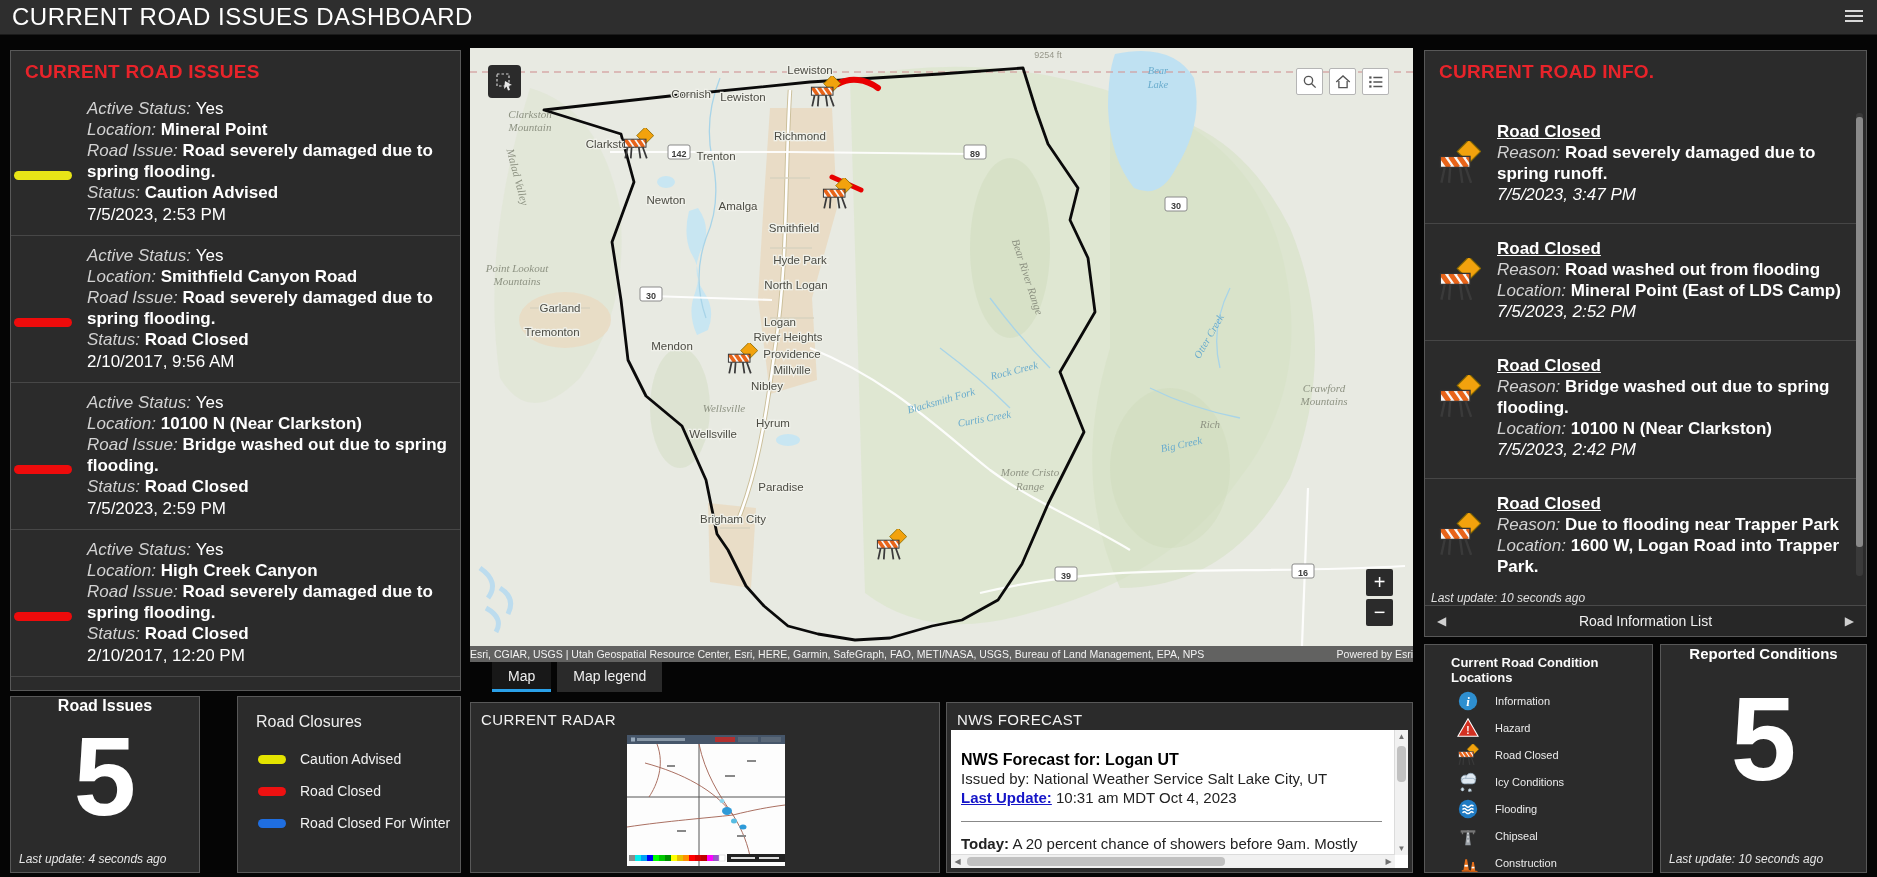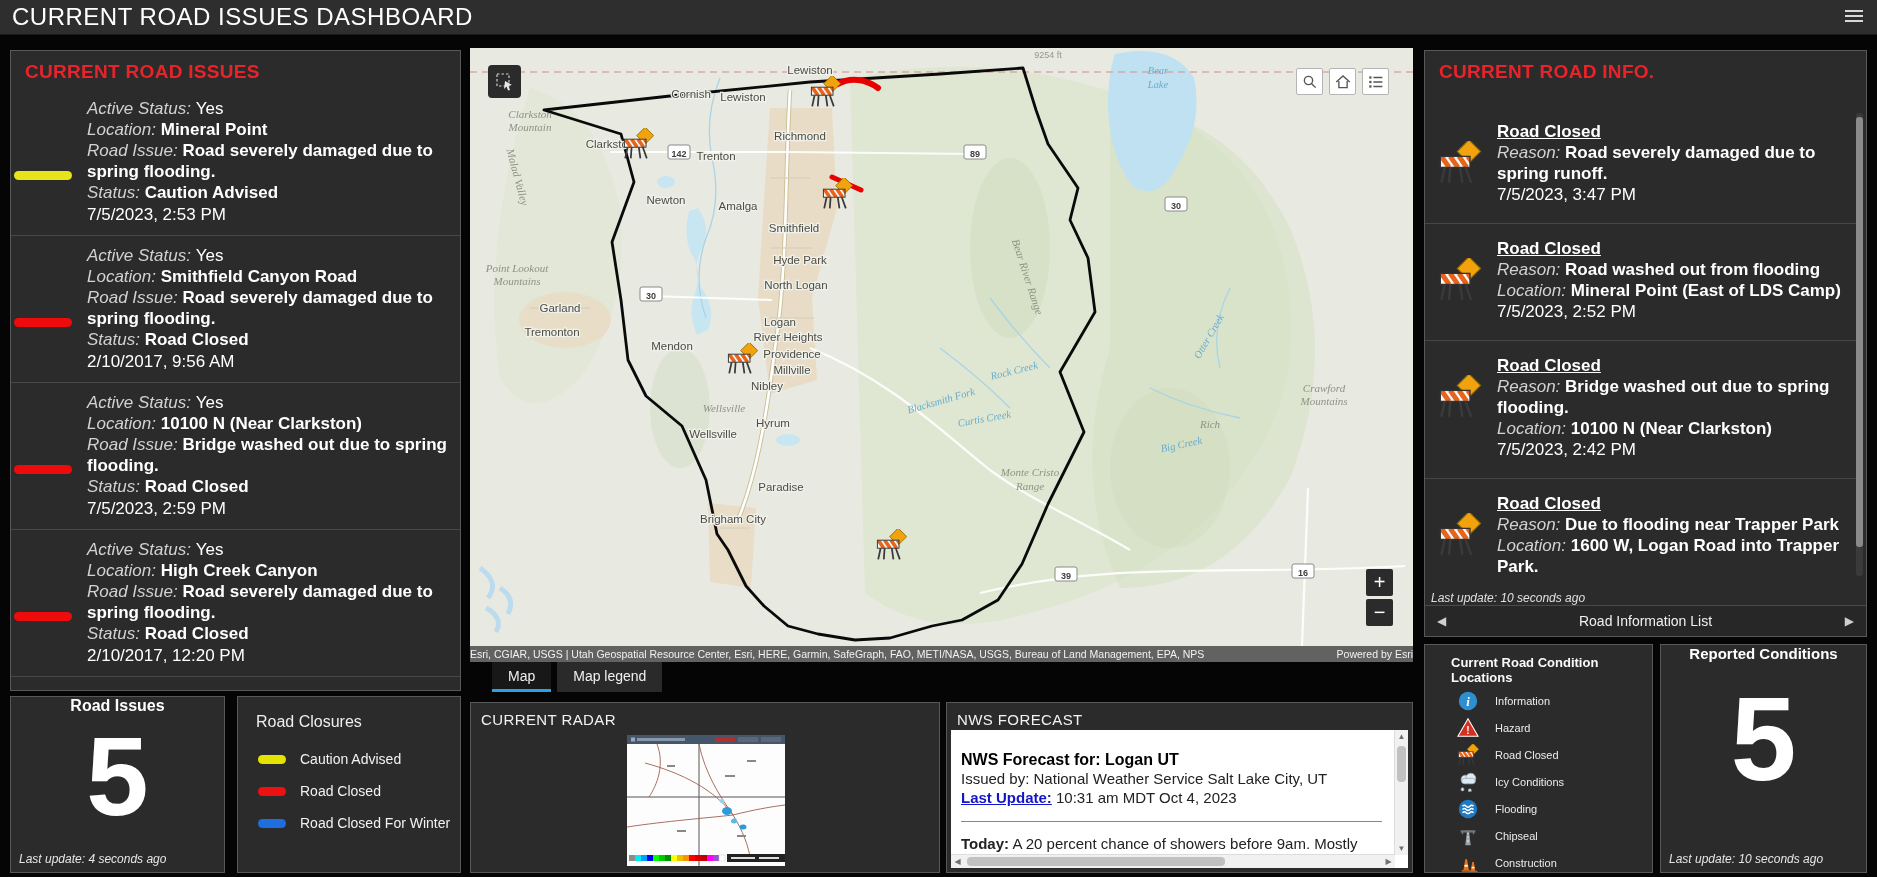--- a/index.html
+++ b/index.html
@@ -26,21 +26,21 @@
   .valn{color:#fff;}
   .ts{margin-top:1px;color:#fff;}
 
   
   #p-info{left:1424px;top:50px;width:443px;height:587px;}
   .info-list{position:absolute;left:0;right:10px;top:34px;bottom:44px;overflow:hidden;padding-top:22px;}
   .entry{position:relative;border-bottom:1px solid #464646;padding:14px 10px 18px 72px;color:#fff;font-size:17px;line-height:21px;}
   .entry:last-child{border-bottom:none;}
   .entry-icon{position:absolute;left:12px;top:34px;width:44px;height:44px;}
   .entry-title{font-weight:bold;text-decoration:underline;}
-  .entry-ts{}
+  .entry-ts{font-style:italic;}
   .vtrack{position:absolute;right:3px;top:62px;bottom:60px;width:7px;background:#3a3a3a;border-radius:3px;}
   .vthumb{position:absolute;right:3px;top:66px;height:430px;width:7px;background:#8a8a8a;border-radius:3px;}
   .last-upd-info{position:absolute;left:6px;bottom:31px;font-size:12px;font-style:italic;color:#e0e0e0;}
   .info-footer{position:absolute;left:0;right:0;bottom:0;height:30px;background:#272727;border-top:1px solid #4a4a4a;color:#f0f0f0;font-size:14px;display:flex;align-items:center;justify-content:center;}
   .arrow{position:absolute;top:8px;color:#cfcfcf;font-size:12px;cursor:pointer;}
   .arrow.l{left:12px;} .arrow.r{right:12px;}
 
   
   #p-map{left:470px;top:48px;width:943px;height:614px;background:#e8eae2;border:none;}
   #map-svg{position:absolute;left:0;top:0;}
@@ -56,21 +56,21 @@
   .tab:first-child{margin-left:22px;}
 
   
   .mt{font-size:11.5px;fill:#4c4c44;paint-order:stroke;stroke:#f0f1ea;stroke-width:2.5px;font-family:"Liberation Sans",sans-serif;}
   .ma{font-size:11px;font-style:italic;fill:#8e9383;font-family:"Liberation Serif",serif;}
   .mw{font-size:10.5px;font-style:italic;fill:#6aaccd;font-family:"Liberation Serif",serif;}
   .me{font-size:9px;fill:#97978a;}
   .shield-t{font-size:9px;font-weight:bold;fill:#3c3c3c;}
 
   
-  #p-rcount{left:10px;top:696px;width:215px;height:177px;}
+  #p-rcount{left:10px;top:696px;width:190px;height:177px;}
   #p-closleg{left:237px;top:696px;width:224px;height:177px;}
   .cnt-title{color:#fff;font-weight:bold;font-size:16px;text-align:center;}
   .big-num{color:#fff;font-weight:bold;font-size:112px;line-height:1;text-align:center;margin-top:6px;}
   .last-upd{position:absolute;left:8px;bottom:6px;color:#e6e6e6;font-size:12px;font-style:italic;}
   .leg-title{color:#eee;font-size:16px;padding:16px 0 4px 18px;}
   .leg-row{display:flex;align-items:center;margin:16px 0 0 20px;}
   .leg-chip{width:28px;height:9px;border-radius:5px;margin-right:14px;}
   .leg-lab{color:#f2f2f2;font-size:14px;}
 
   

